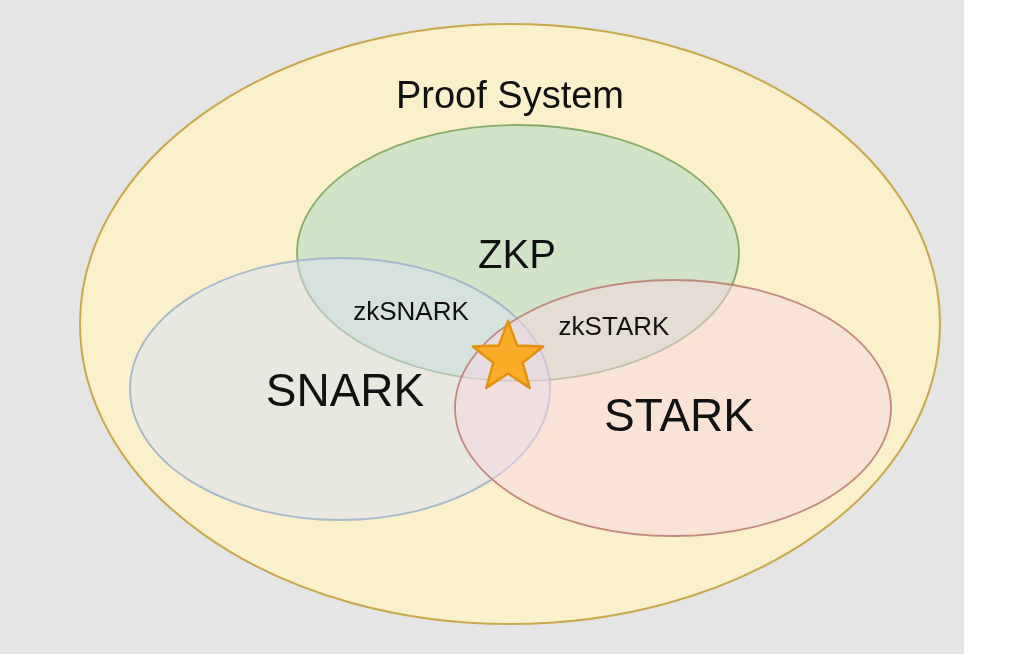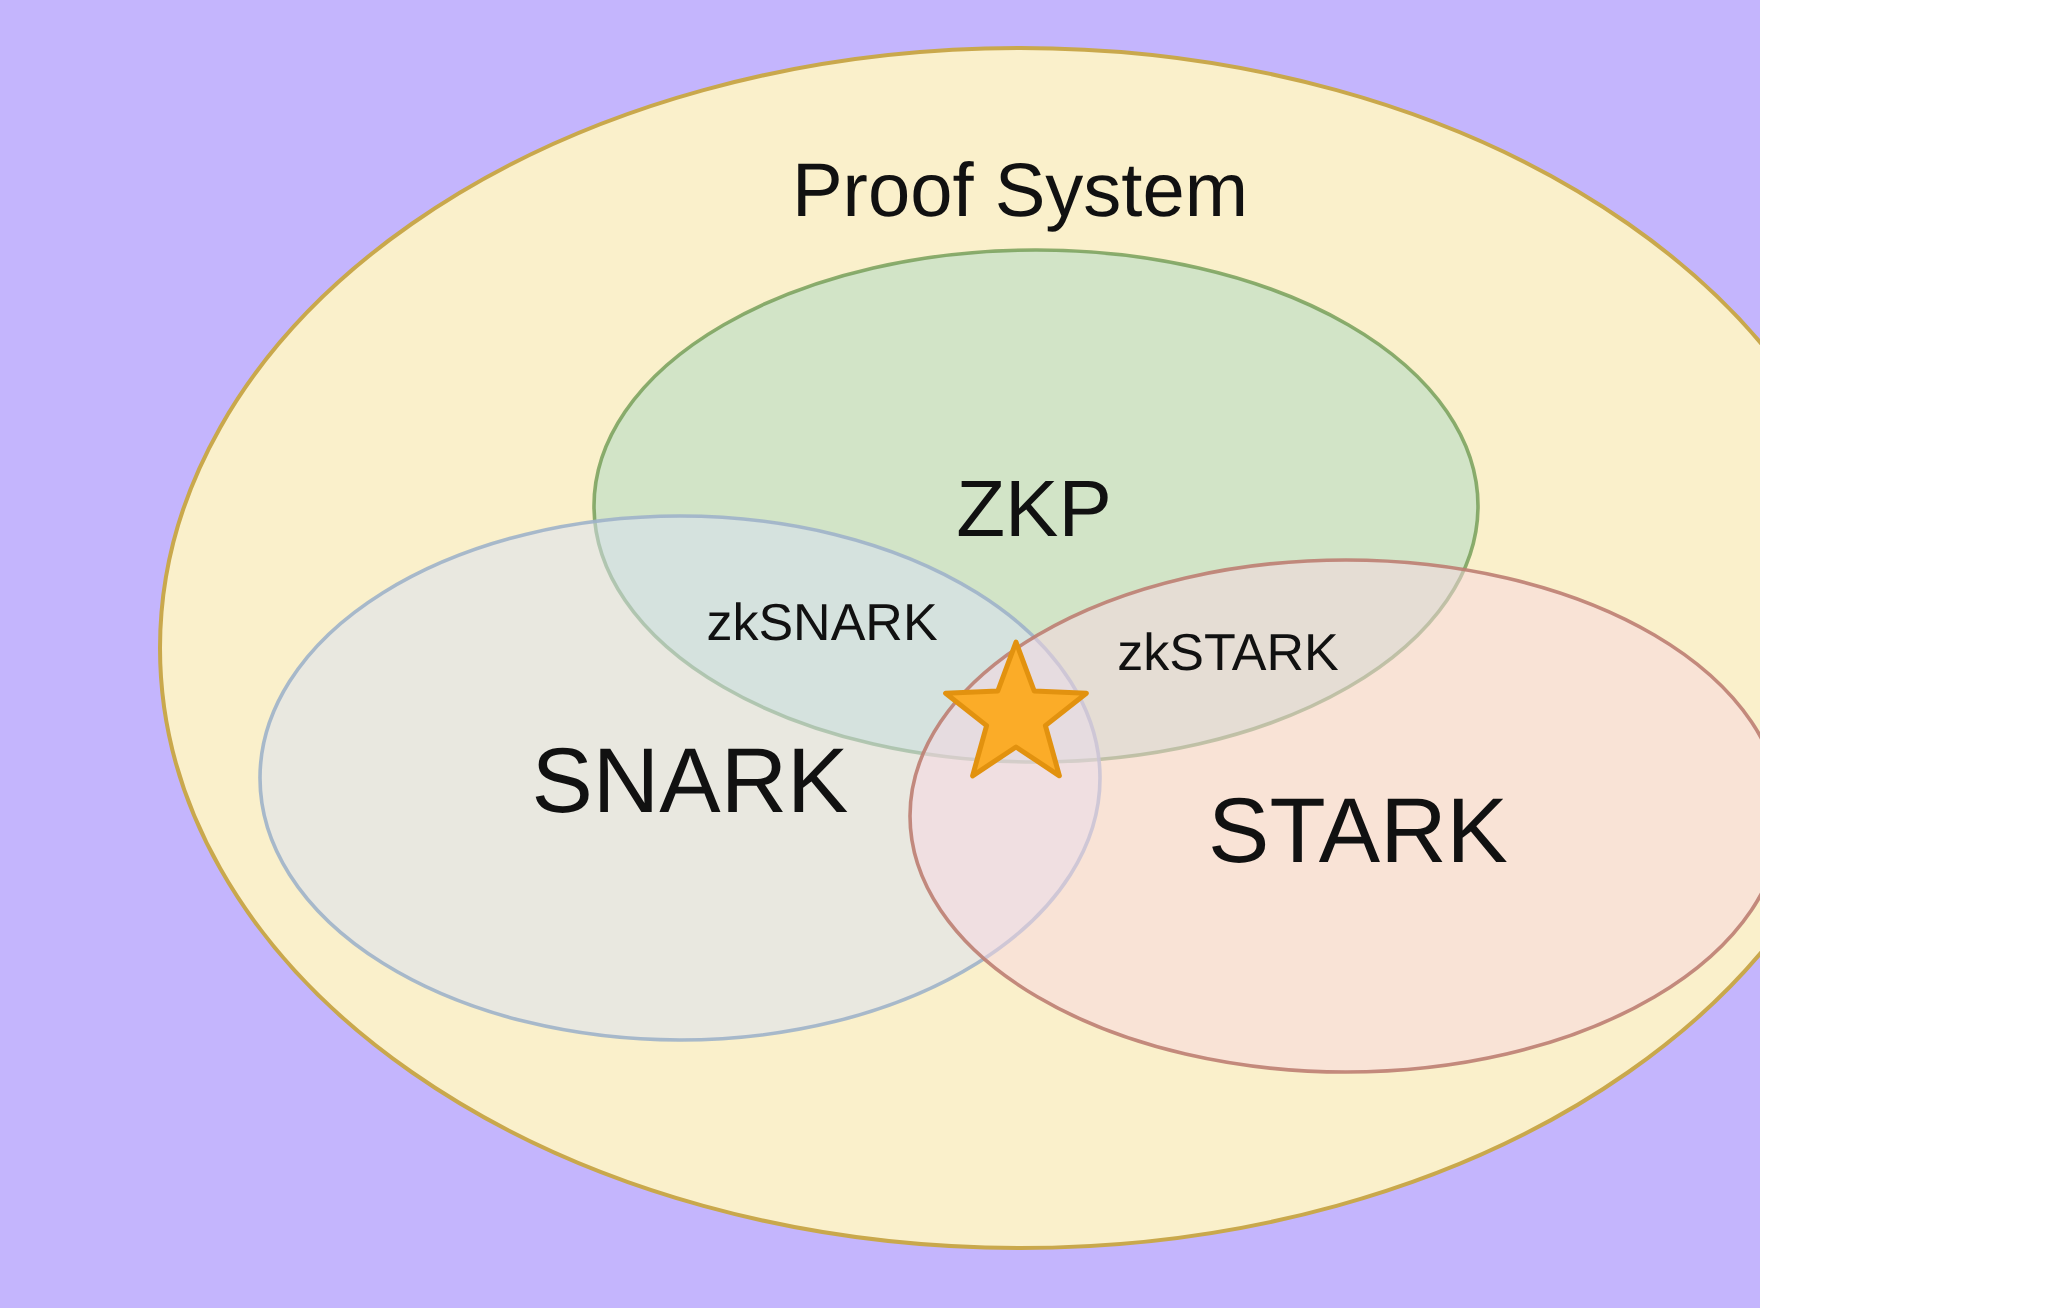--- a/index.html
+++ b/index.html
@@ -3,23 +3,23 @@
 <meta charset="utf-8">
 <style>
   html, body {
     margin: 0;
     padding: 0;
     background: #ffffff;
     font-family: "Liberation Sans", sans-serif;
   }
   .canvas {
     position: relative;
-    width: 880px;
+    width: 964px;
     height: 654px;
-    background: #c4b5fd;
+    background: #e5e5e5;
     overflow: hidden;
   }
   svg { display: block; }
   text {
     fill: #111111;
     font-family: "Liberation Sans", sans-serif;
   }
   .label-xl  { font-size: 46px; }
   .label-lg  { font-size: 40px; }
   .label-ttl { font-size: 38px; }

